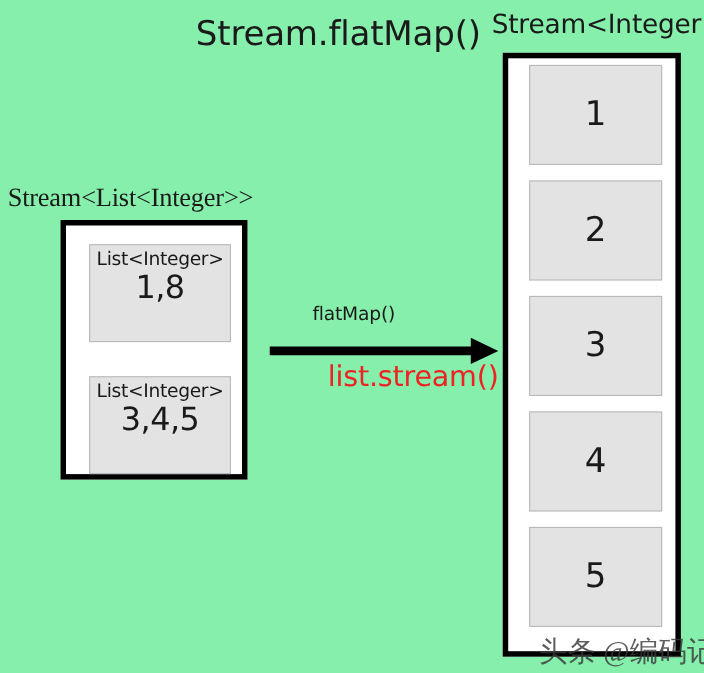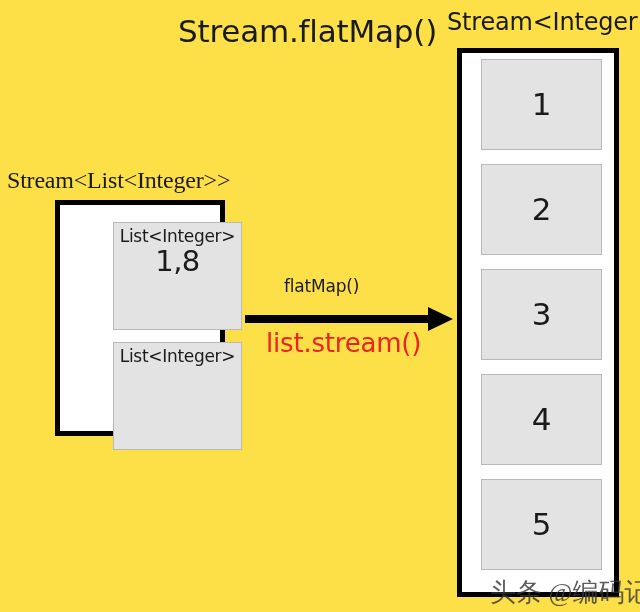--- a/index.html
+++ b/index.html
@@ -7,21 +7,21 @@
     padding: 0;
     background: #ffffff;
   }
   body {
     font-family: "DejaVu Sans", "Liberation Sans", sans-serif;
   }
   #canvas {
     position: relative;
     width: 640px;
     height: 612px;
-    background: #fde047;
+    background: #86efac;
     overflow: hidden;
   }
 
   
   .label {
     position: absolute;
     color: #1a1a1a;
     white-space: nowrap;
     line-height: 1;
   }
@@ -70,24 +70,23 @@
     position: absolute;
     background: #e3e3e3;
     border: 1px solid #b9b9b9;
     box-sizing: border-box;
   }
 
   
   .list-cell {
     left: 21px;
     width: 129px;
-    height: 108px;
+    height: 89px;
     padding-top: 4px;
     text-align: center;
-    margin-left: 32px;
   }
   #list-cell-0 { top: 17px; }
   #list-cell-1 { top: 137px; }
 
   .list-cell-type {
     display: block;
     font-size: 17px;
     color: #1a1a1a;
     line-height: 1.15;
     letter-spacing: -0.3px;
@@ -162,30 +161,31 @@
 
   <div class="stream-box" id="source-stream-box">
 
     <div class="cell list-cell" id="list-cell-0">
       <span class="list-cell-type">List&lt;Integer&gt;</span>
       <span class="list-cell-values">1,8</span>
     </div>
 
     <div class="cell list-cell" id="list-cell-1">
       <span class="list-cell-type">List&lt;Integer&gt;</span>
+      <span class="list-cell-values">3,4,5</span>
     </div>
   </div>
 
   <div class="label" id="arrow-label-above">flatMap()</div>
 
   <svg id="transform-arrow" viewBox="0 0 208 26">
     <path d="M0 9 L183 9 L183 1 L208 13 L183 25 L183 17 L0 17 Z" fill="#000000"></path>
   </svg>
 
-  <div class="label" id="arrow-label-below" style="color:#ee2222;">list.stream()</div>
+  <div class="label" id="arrow-label-below" style="color:#ee2222;margin-left:32px;">list.stream()</div>
 
   <div class="stream-box" id="result-stream-box">
 
     <div class="cell int-cell" style="top:6px;">
       <span class="int-cell-value">1</span>
     </div>
 
     <div class="cell int-cell" style="top:111px;">
       <span class="int-cell-value">2</span>
     </div>

